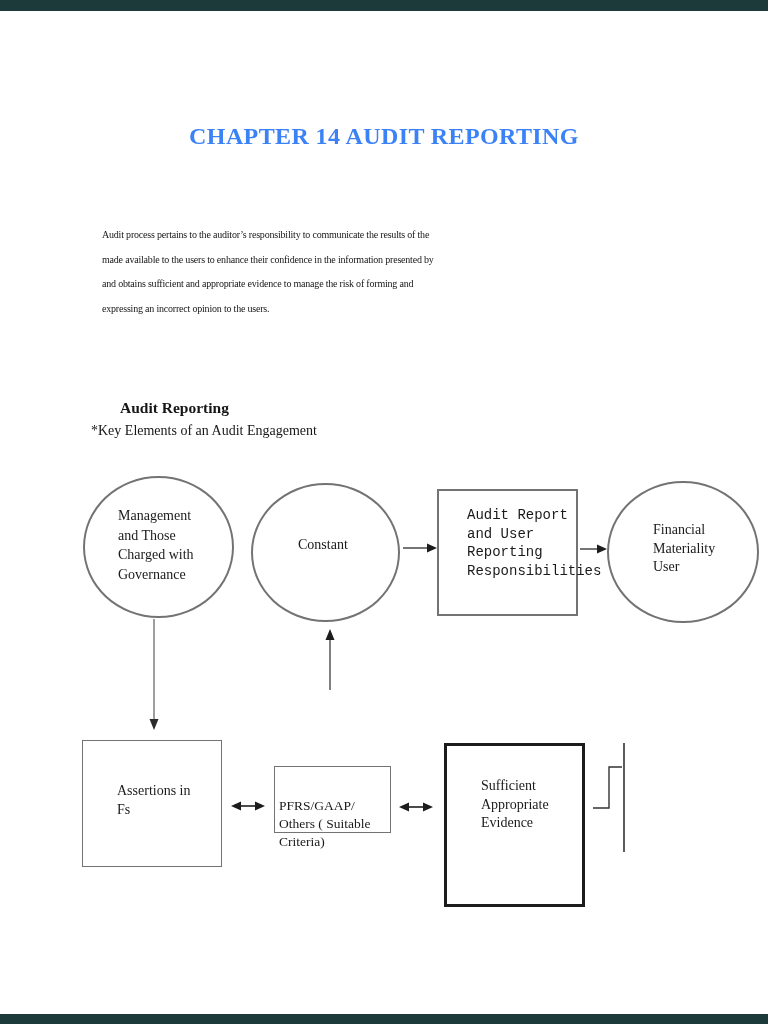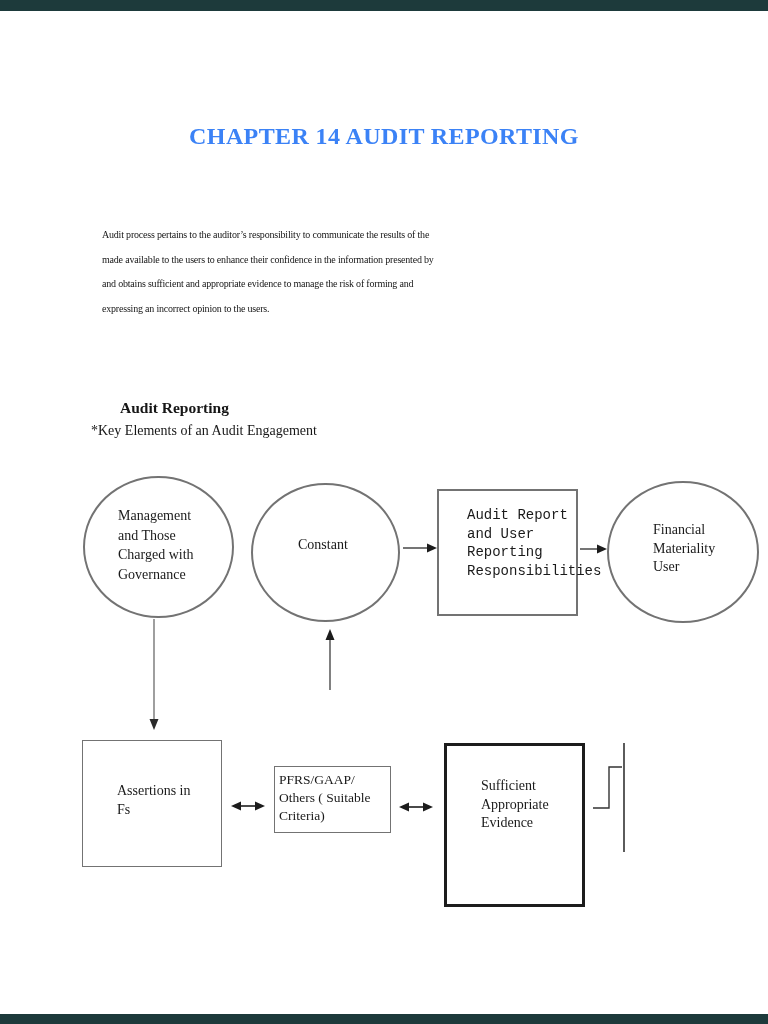--- a/index.html
+++ b/index.html
@@ -66,21 +66,21 @@
   #box-audit-report .node-text { padding: 15px 0 0 28px; line-height: 18.7px; }
 
   #circle-fs-user { left: 607px; top: 470px; width: 152px; height: 142px; }
   #circle-fs-user .node-text { padding: 38px 0 0 44px; line-height: 18.5px; }
 
   
   #box-assertions { left: 82px; top: 729px; width: 140px; height: 127px; border-width: 1.5px; }
   #box-assertions .node-text { padding: 40px 0 0 34px; line-height: 19px; }
 
   #box-criteria { left: 274px; top: 755px; width: 117px; height: 67px; border-width: 1.5px; font-size: 13.5px; }
-  #box-criteria .node-text { padding: 4px 0 0 4px; line-height: 18px; }
+  #box-criteria .node-text { padding: 4px 0 0 4px; line-height: 18px; margin-top: 26px; }
 
   #box-evidence { left: 444px; top: 732px; width: 141px; height: 164px; border-width: 3px; border-color: #1c1c1c; }
   #box-evidence .node-text { padding: 31px 0 0 34px; line-height: 18.5px; }
 
   #box-considerations {
     left: 643px; top: 714px; width: 109px; height: 150px;
     border-width: 1.5px; border-color: #333;
     font-family: "Liberation Sans", sans-serif;
     font-size: 14px; color: #222;
   }

